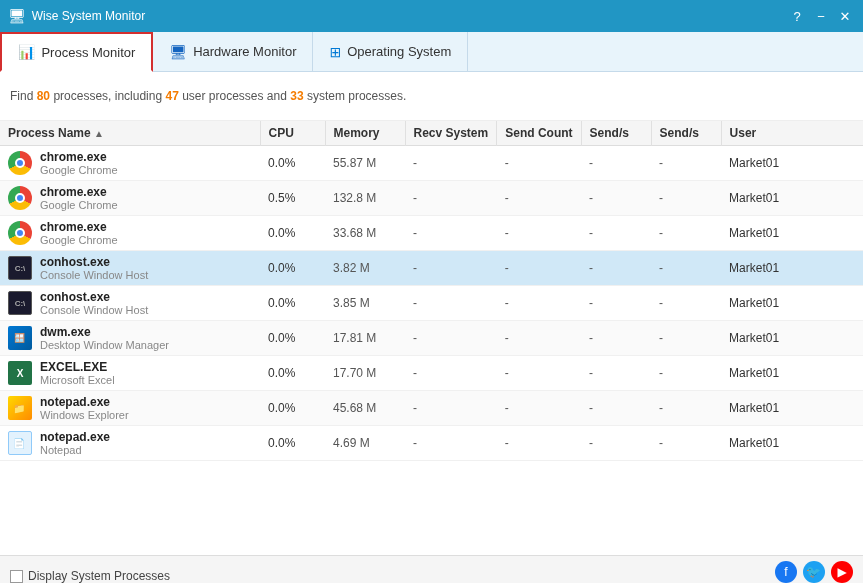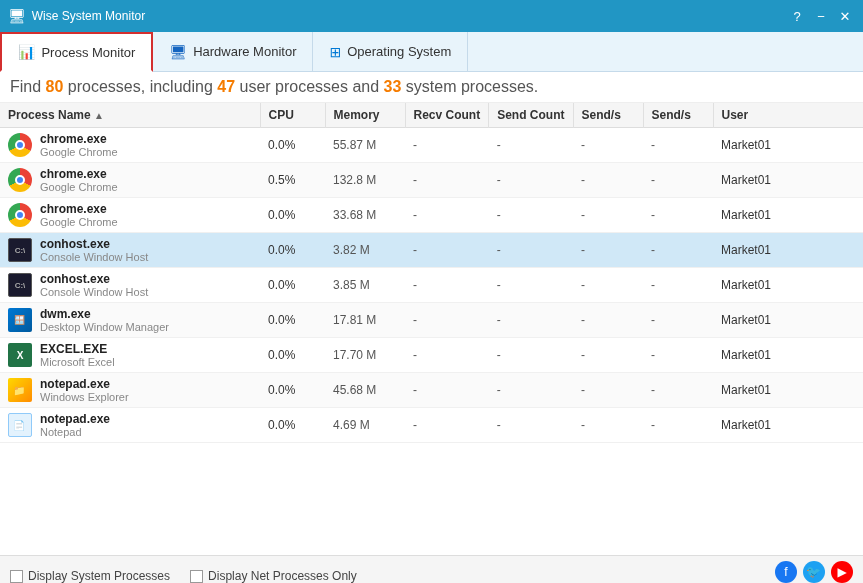--- a/index.html
+++ b/index.html
@@ -81,22 +81,22 @@
       border: 2px solid #d32f2f;
       border-bottom: 2px solid #fff;
       margin-bottom: -1px;
     }
     .tab-icon {
       font-size: 16px;
     }
 
     
     .info-bar {
-      padding: 6px 10px;
-      font-size: 16px;
+      padding: 17px 10px;
+      font-size: 12px;
       color: #555;
       flex-shrink: 0;
       background: #fff;
       border-bottom: 1px solid #eee;
     }
     .info-bar .num { font-weight: bold; }
     .num-orange { color: #f57c00; }
 
     
     .table-container {
@@ -301,21 +301,21 @@
 
 <div class="table-container">
   <table>
     <thead>
       <tr>
         <th style="width:260px;">
           Process Name <span class="sort-arrow">▲</span>
         </th>
         <th style="width:65px;">CPU</th>
         <th style="width:80px;">Memory</th>
-        <th style="width:80px;">Recv Count</th>
+        <th style="width:80px;">Recv System</th>
         <th style="width:80px;">Send Count</th>
         <th style="width:70px;">Send/s</th>
         <th style="width:70px;">Send/s</th>
         <th>User</th>
       </tr>
     </thead>
     <tbody id="process-tbody">
     <tr>
     <td>
       <div class="process-name-cell">
@@ -487,23 +487,19 @@
       </tbody>
   </table>
 </div>
 
 <div class="status-bar">
   <div class="status-left">
     <div class="status-item">
       <span class="checkbox-fake"></span>
       <span>Display System Processes</span>
     </div>
-    <div class="status-item">
-      <span class="checkbox-fake"></span>
-      <span>Display Net Processes Only</span>
-    </div>
   </div>
   <div class="status-right">
     <div class="social-btn fb">f</div>
     <div class="social-btn tw">🐦</div>
     <div class="social-btn yt">▶</div>
   </div>
 </div>
 
 </body></html>

